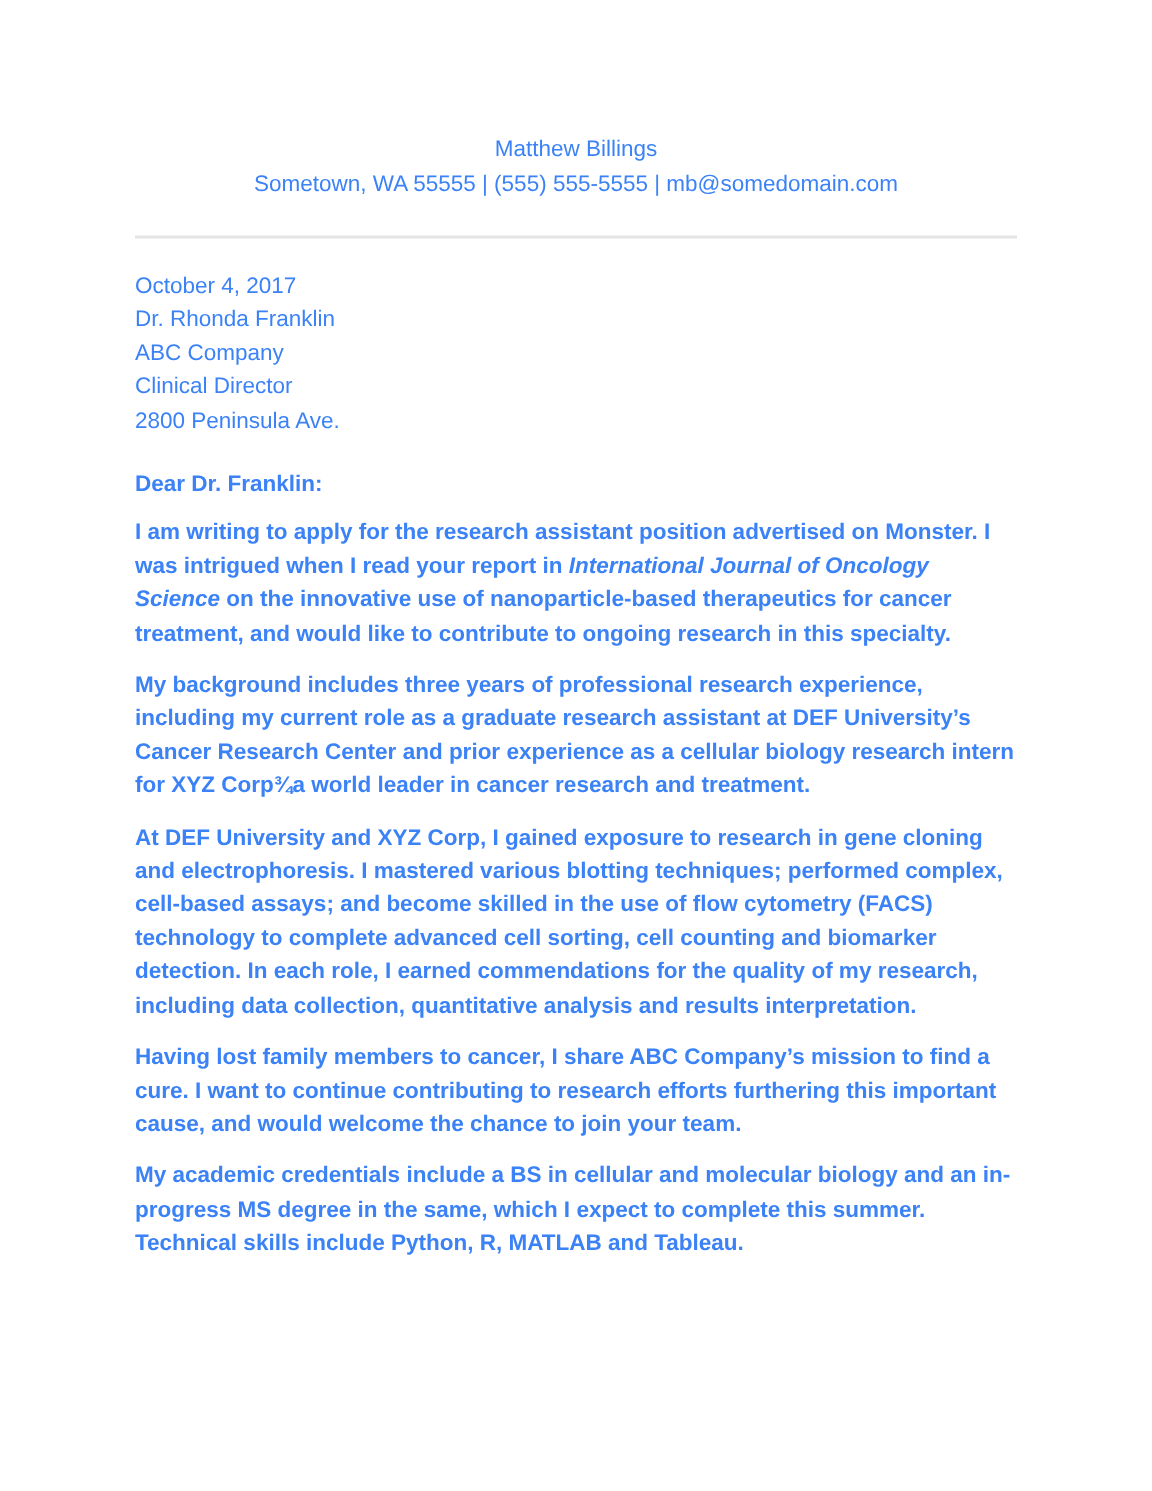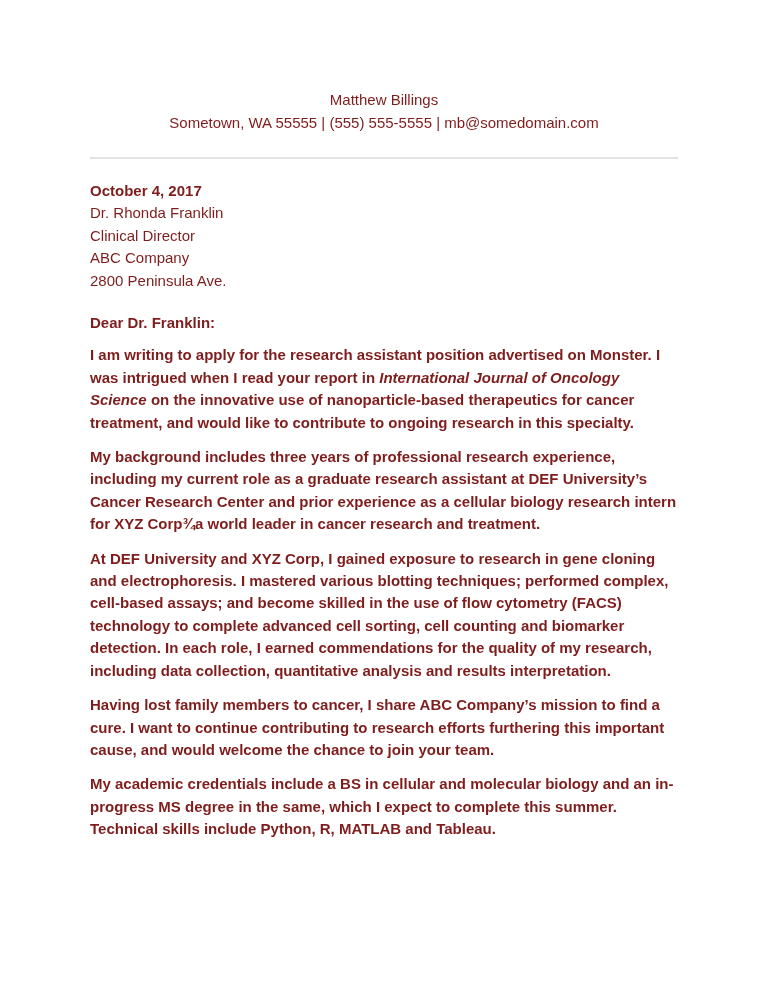--- a/index.html
+++ b/index.html
@@ -2,42 +2,41 @@
 <html><head>
 <meta charset="utf-8">
 <style>
   * { box-sizing: border-box; }
   html, body { margin: 0; padding: 0; background: #ffffff; }
   .page {
     position: relative;
     width: 768px;
     height: 994px;
     background: #ffffff;
-    color: #7f1d1d;
+    color: #3b82f6;
     font-family: "Liberation Sans", "DejaVu Sans", sans-serif;
     overflow: hidden;
   }
   .content {
     padding: 88px 90px 0 90px;
   }
   .letter-header {
     text-align: center;
     font-size: 15px;
     line-height: 23px;
   }
   .divider {
     border: none;
     border-top: 2px solid #e4e4e4;
     margin: 23px 0 0 0;
   }
   .date {
     margin-top: 21px;
     font-size: 15px;
     line-height: 22px;
-    font-weight: bold;
   }
   .recipient {
     font-size: 15px;
     line-height: 22.5px;
   }
   .salutation {
     margin: 20px 0 10px 0;
   }
   p {
     margin: 0 0 12px 0;
@@ -57,22 +56,22 @@
       <div>Matthew Billings</div>
       <div>Sometown, WA 55555 | (555) 555-5555 | mb@somedomain.com</div>
     </header>
 
     <hr class="divider">
 
     <div class="date">October 4, 2017</div>
 
     <div class="recipient">
       <div>Dr. Rhonda Franklin</div>
+      <div>ABC Company</div>
       <div>Clinical Director</div>
-      <div>ABC Company</div>
       <div>2800 Peninsula Ave.</div>
     </div>
 
     <p class="salutation">Dear Dr. Franklin:</p>
 
     <p><span>I am writing to apply for the research assistant position advertised on Monster. I was intrigued when I read your report in </span><em>International Journal of Oncology Science</em><span> on the innovative use of nanoparticle-based therapeutics for cancer treatment, and would like to contribute to ongoing research in this specialty.</span></p>
 
     <p>My background includes three years of professional research experience, including my current role as a graduate research assistant at DEF University’s Cancer Research Center and prior experience as a cellular biology research intern for XYZ Corp¾a world leader in cancer research and treatment.</p>
 
     <p>At DEF University and XYZ Corp, I gained exposure to research in gene cloning and electrophoresis. I mastered various blotting techniques; performed complex, cell-based assays; and become skilled in the use of flow cytometry (FACS) technology to complete advanced cell sorting, cell counting and biomarker detection. In each role, I earned commendations for the quality of my research, including data collection, quantitative analysis and results interpretation.</p>

